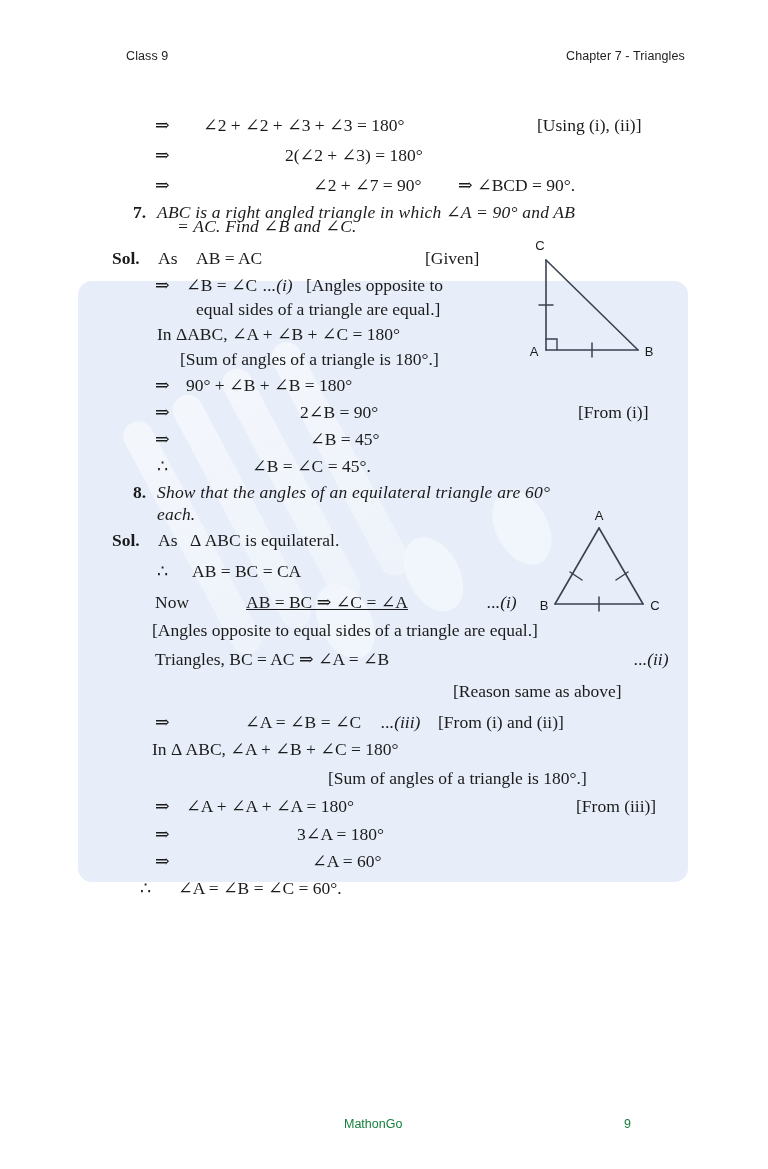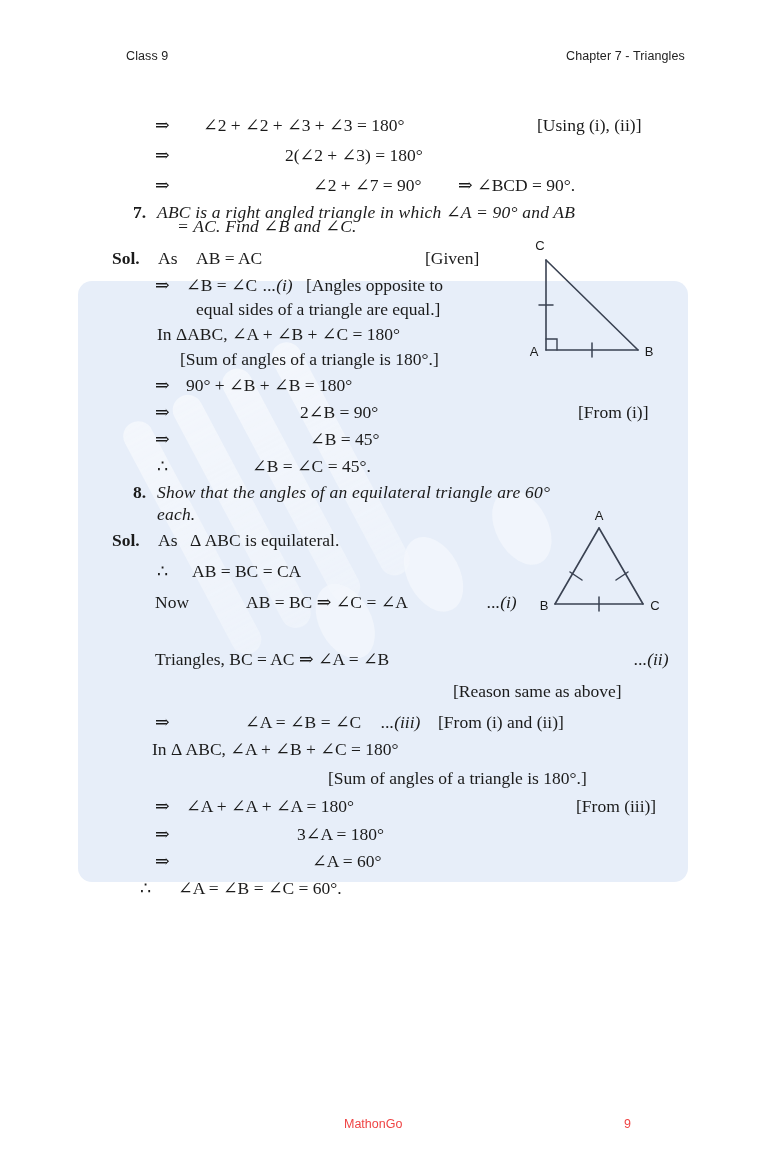--- a/index.html
+++ b/index.html
@@ -94,21 +94,21 @@
     font-size: 13px;
     fill: #1b1b1b;
   }
 
   
   .ft {
     position: absolute;
     top: 1117px;
     font-family: "Liberation Sans", "DejaVu Sans", sans-serif;
     font-size: 12.5px;
-    color: #ef4444;
+    color: #15803d;
   }
   #ft-brand { left: 344px; }
   #ft-page  { left: 624px; }
 </style>
 </head>
 <body>
 
 <div id="page">
 
   <div id="highlight"></div>
@@ -233,23 +233,24 @@
 
     <div class="ln bold" style="left:112px; top:532px;">Sol.</div>
 
     <div class="ln" style="left:158px; top:532px;">As</div>
     <div class="ln" style="left:190px; top:532px;">Δ ABC is equilateral.</div>
 
     <div class="ln" style="left:157px; top:563px;">∴</div>
     <div class="ln" style="left:192px; top:563px;">AB = BC = CA</div>
 
     <div class="ln" style="left:155px; top:594px;">Now</div>
-    <div class="ln" style="left:246px; top:594px;">AB = BC   ⇒   ∠C = ∠A</div>
+    <div class="ln" style="left:246px; top:594px;text-decoration:underline;">AB = BC   ⇒   ∠C = ∠A</div>
     <div class="ln ital" style="left:487px; top:594px;">...(i)</div>
 
+    <div class="ln" style="left:152px; top:622px;">[Angles opposite to equal sides of a triangle are equal.]</div>
 
     <div class="ln" style="left:155px; top:651px;">Triangles, BC = AC   ⇒   ∠A = ∠B</div>
     <div class="ln ital" style="left:634px; top:651px;">...(ii)</div>
 
     <div class="ln" style="left:453px; top:683px;">[Reason same as above]</div>
 
     <div class="ln" style="left:155px; top:714px;">⇒</div>
     <div class="ln" style="left:245px; top:714px;">∠A = ∠B = ∠C</div>
     <div class="ln ital" style="left:381px; top:714px;">...(iii)</div>
     <div class="ln" style="left:438px; top:714px;">[From (i) and (ii)]</div>

